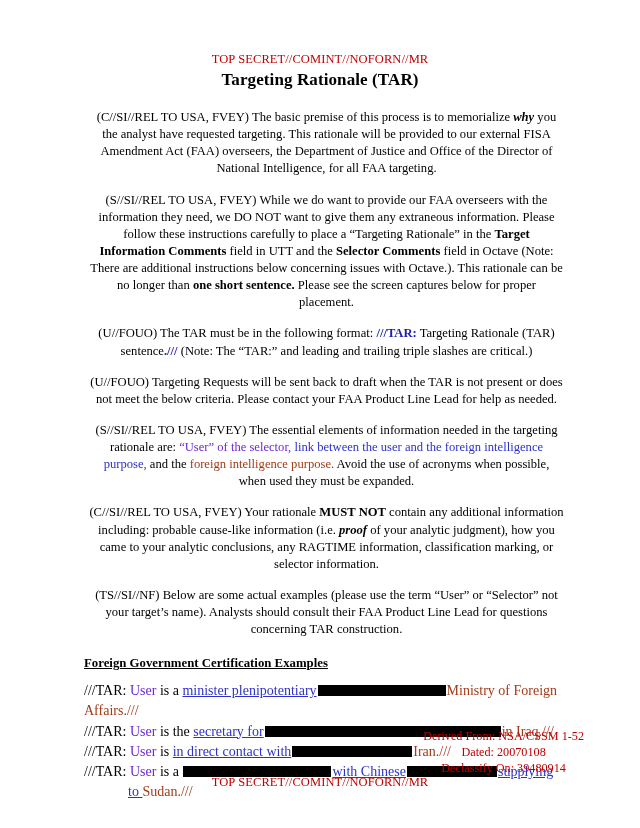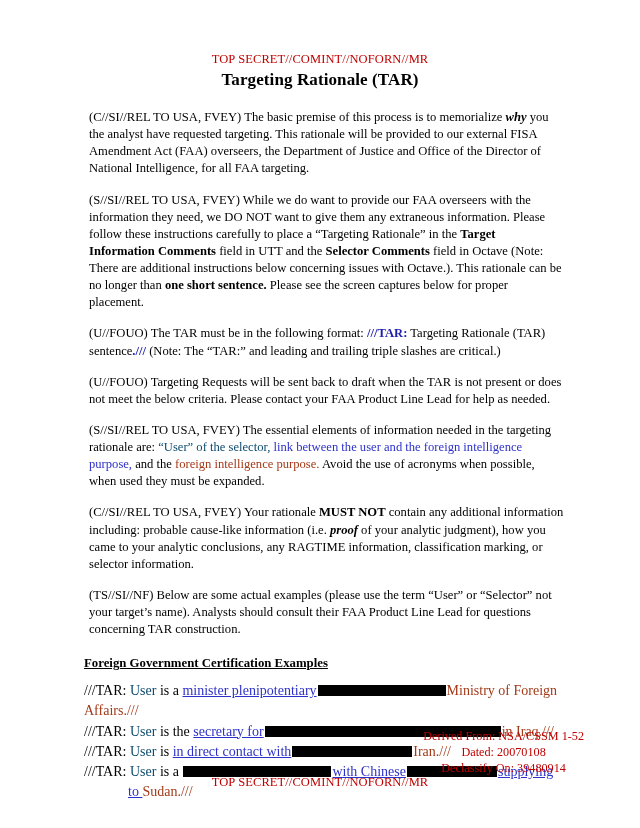--- a/index.html
+++ b/index.html
@@ -37,25 +37,25 @@
     letter-spacing: 0.1px;
   }
   .body-wrap {
     padding: 0 60px 0 68px;
     margin-top: 19px;
   }
   p.para {
     margin: 0 0 14px 5px;
     font-size: 12.6px;
     line-height: 1.36;
-    text-align: left;
+    text-align: center;
   }
   .b { font-weight: bold; }
   .bi { font-weight: bold; font-style: italic; }
-  .red { color: #0c4a6e; }
+  .red { color: #6d28d9; }
   .blue { color: #2d31c8; }
   .maroon { color: #a33a18; }
   .blue-bold { color: #2020b0; font-weight: bold; }
   .u { text-decoration: underline; }
 
   .section-head {
     font-weight: bold;
     font-size: 12.8px;
     text-decoration: underline;
     margin: 18px 0 10px 0;

